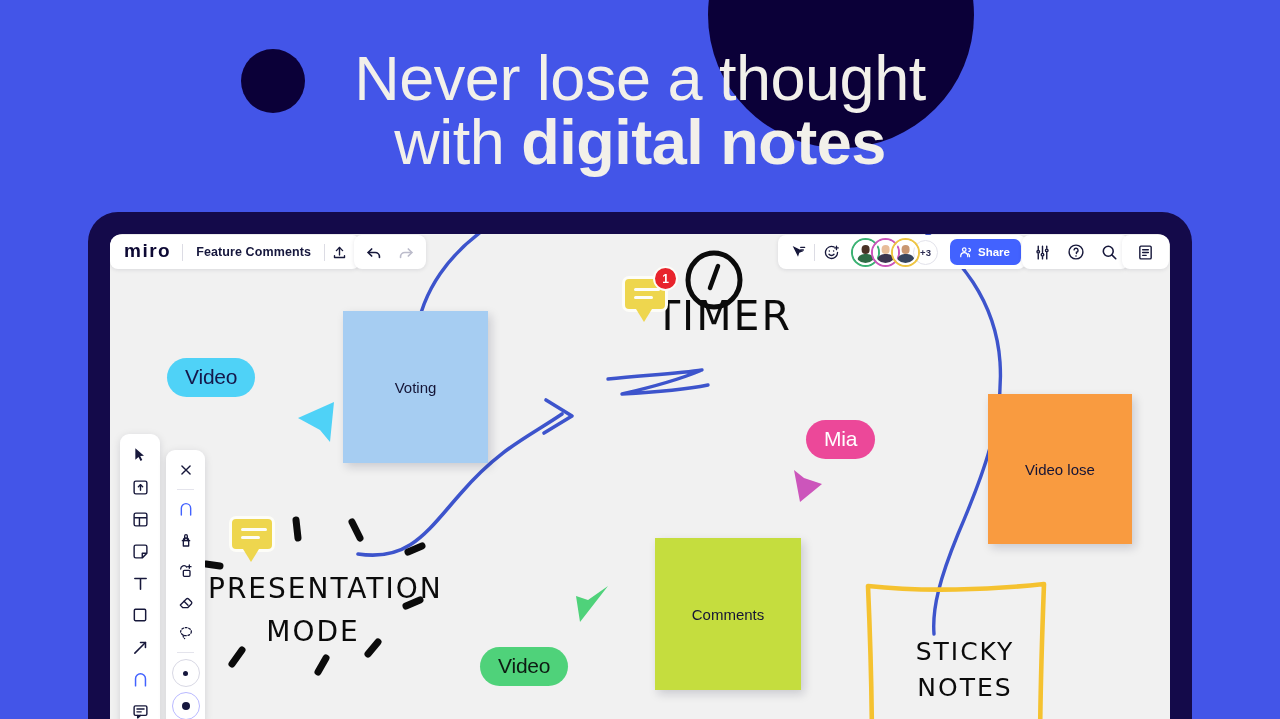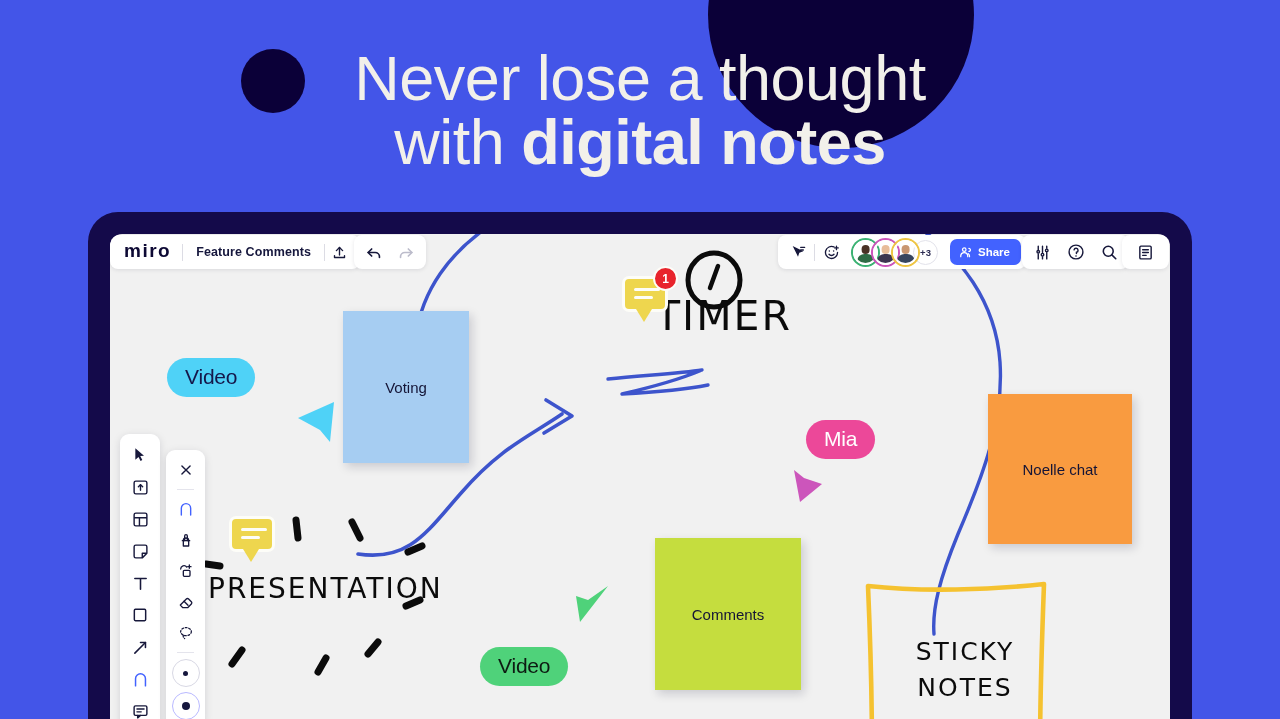--- a/index.html
+++ b/index.html
@@ -108,21 +108,21 @@
   .dot-opt { width:28px; height:28px; border-radius:50%; border:1px solid #d8d8e4;
              display:flex; align-items:center; justify-content:center; margin:2px 0; cursor:pointer;}
   .dot-opt i { background:#16173d; border-radius:50%; display:block; }
 
   
   .sticky {
     position:absolute; display:flex; align-items:center; justify-content:center;
     font-size:15px; color:#141436; box-shadow:3px 4px 9px rgba(20,20,50,.17);
     z-index:8;
   }
-  #note-voting { left:233px; top:77px; width:126px; height:152px; background:#a6cdf2; }
+  #note-voting { left:233px; top:77px; width:145px; height:152px; background:#a6cdf2; }
   #note-comments { left:545px; top:268px; width:146px; height:152px; background:#c5dd3e;margin-top:36px; }
   #note-video { left:878px; top:160px; width:144px; height:150px; background:#f99b40; }
 
   
   .cursor-label {
     position:absolute; border-radius:100px; padding:7px 18px 8px;
     font-size:21px; z-index:12; white-space:nowrap; letter-spacing:-0.2px;
   }
   #cur-noelle { left:57px; top:124px; background:#4fd2f7; color:#15174a; }
   #cur-mia    { left:696px; top:186px; background:#ec4899; color:#ffffff; }
@@ -211,40 +211,41 @@
       <path d="M 608 32 L 600 54" stroke="#0b0b0b" stroke-width="4.5" stroke-linecap="round" fill="none"></path>
     </svg>
 
     <div class="sticky" id="note-voting">
       <span>Voting</span>
     </div>
     <div class="sticky" id="note-comments">
       <span>Comments</span>
     </div>
     <div class="sticky" id="note-video">
-      <span>Noelle chat</span>
+      <span>Video lose</span>
     </div>
 
     <div class="cursor-label" id="cur-noelle">Video</div>
     <div class="cursor-label" id="cur-mia">Mia</div>
     <div class="cursor-label" id="cur-chris">Video</div>
 
     <div class="comment" id="comment-timer">
       <span class="ln ln1"></span>
       <span class="ln ln2"></span>
       <span class="badge">1</span>
     </div>
     <div class="comment" id="comment-presentation">
       <span class="ln ln1"></span>
       <span class="ln ln2"></span>
     </div>
 
     <div class="hand" id="txt-timer">TIMER</div>
     <div class="hand" id="txt-presentation">
       <div>PRESENTATION</div>
+      <div>MODE</div>
     </div>
     <div class="hand" id="txt-sticky">
       <div>STICKY</div>
       <div>NOTES</div>
     </div>
   </div>
 
   <div class="bar" id="bar-left">
     <div class="logo">miro</div>
     <div class="divider-v"></div>

